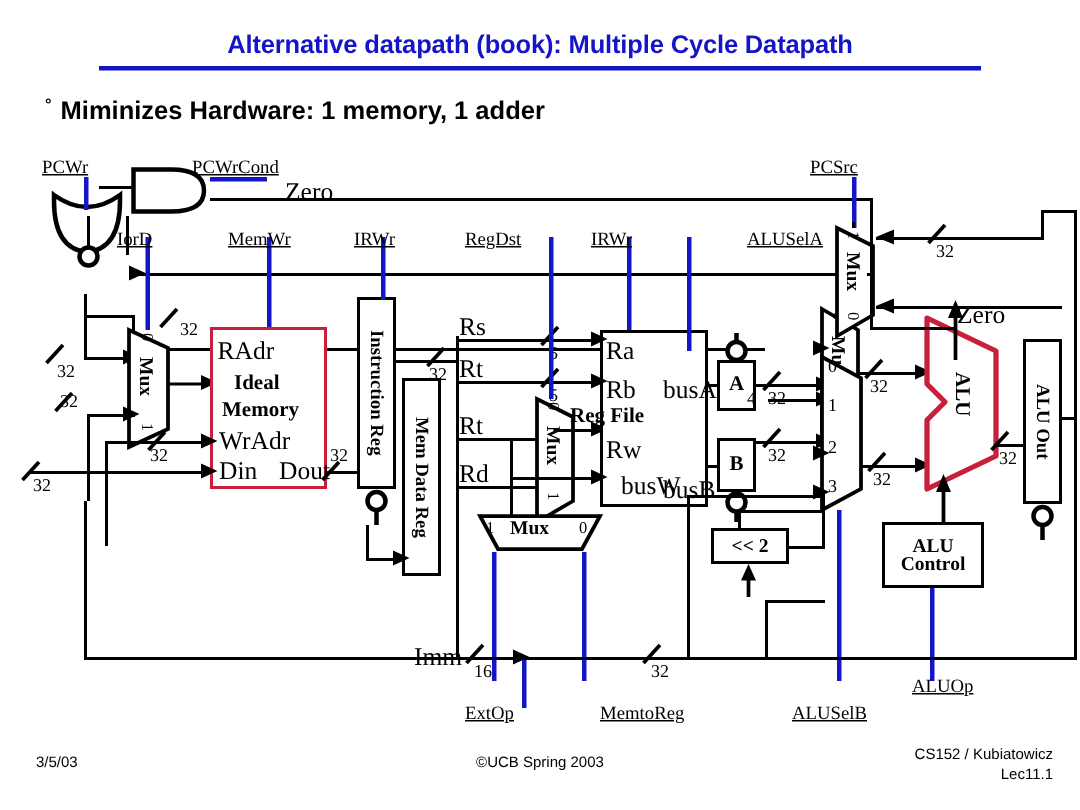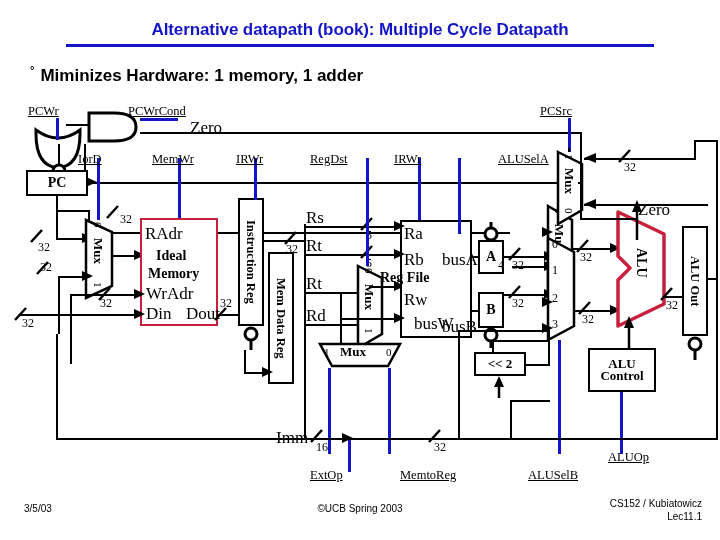--- a/index.html
+++ b/index.html
@@ -60,23 +60,20 @@
 
   <div class="abs wire vw" style="left:58px;top:44px;height:22px;"></div>
   <svg class="abs" style="left:50px;top:62px;width:18px;height:18px;">
     <circle cx="9" cy="9" r="6" fill="#fff" stroke="#000" stroke-width="3"></circle>
   </svg>
 
   <div class="abs wire vw" style="left:84px;top:44px;height:26px;"></div>
 
   <div class="abs wire hw" style="left:66px;top:24px;width:22px;"></div>
 
-  <div class="abs box" style="left:26px;top:70px;width:62px;height:26px;">
-    <span class="lbl serif-b" style="font-size:14px;">PC</span>
-  </div>
 
   <div class="abs wire hw" style="left:88px;top:82px;width:492px;"></div>
   <svg class="abs" style="left:84px;top:76px;width:14px;height:13px;">
     <path d="M13 6 L2 1 L2 11 Z" fill="#000"></path>
   </svg>
 
   <div class="abs wire vw" style="left:56px;top:96px;height:16px;"></div>
   <div class="abs wire hw" style="left:56px;top:110px;width:34px;"></div>
   <div class="abs wire vw" style="left:88px;top:110px;height:24px;"></div>
   <div class="abs wire hw" style="left:88px;top:132px;width:422px;"></div>

